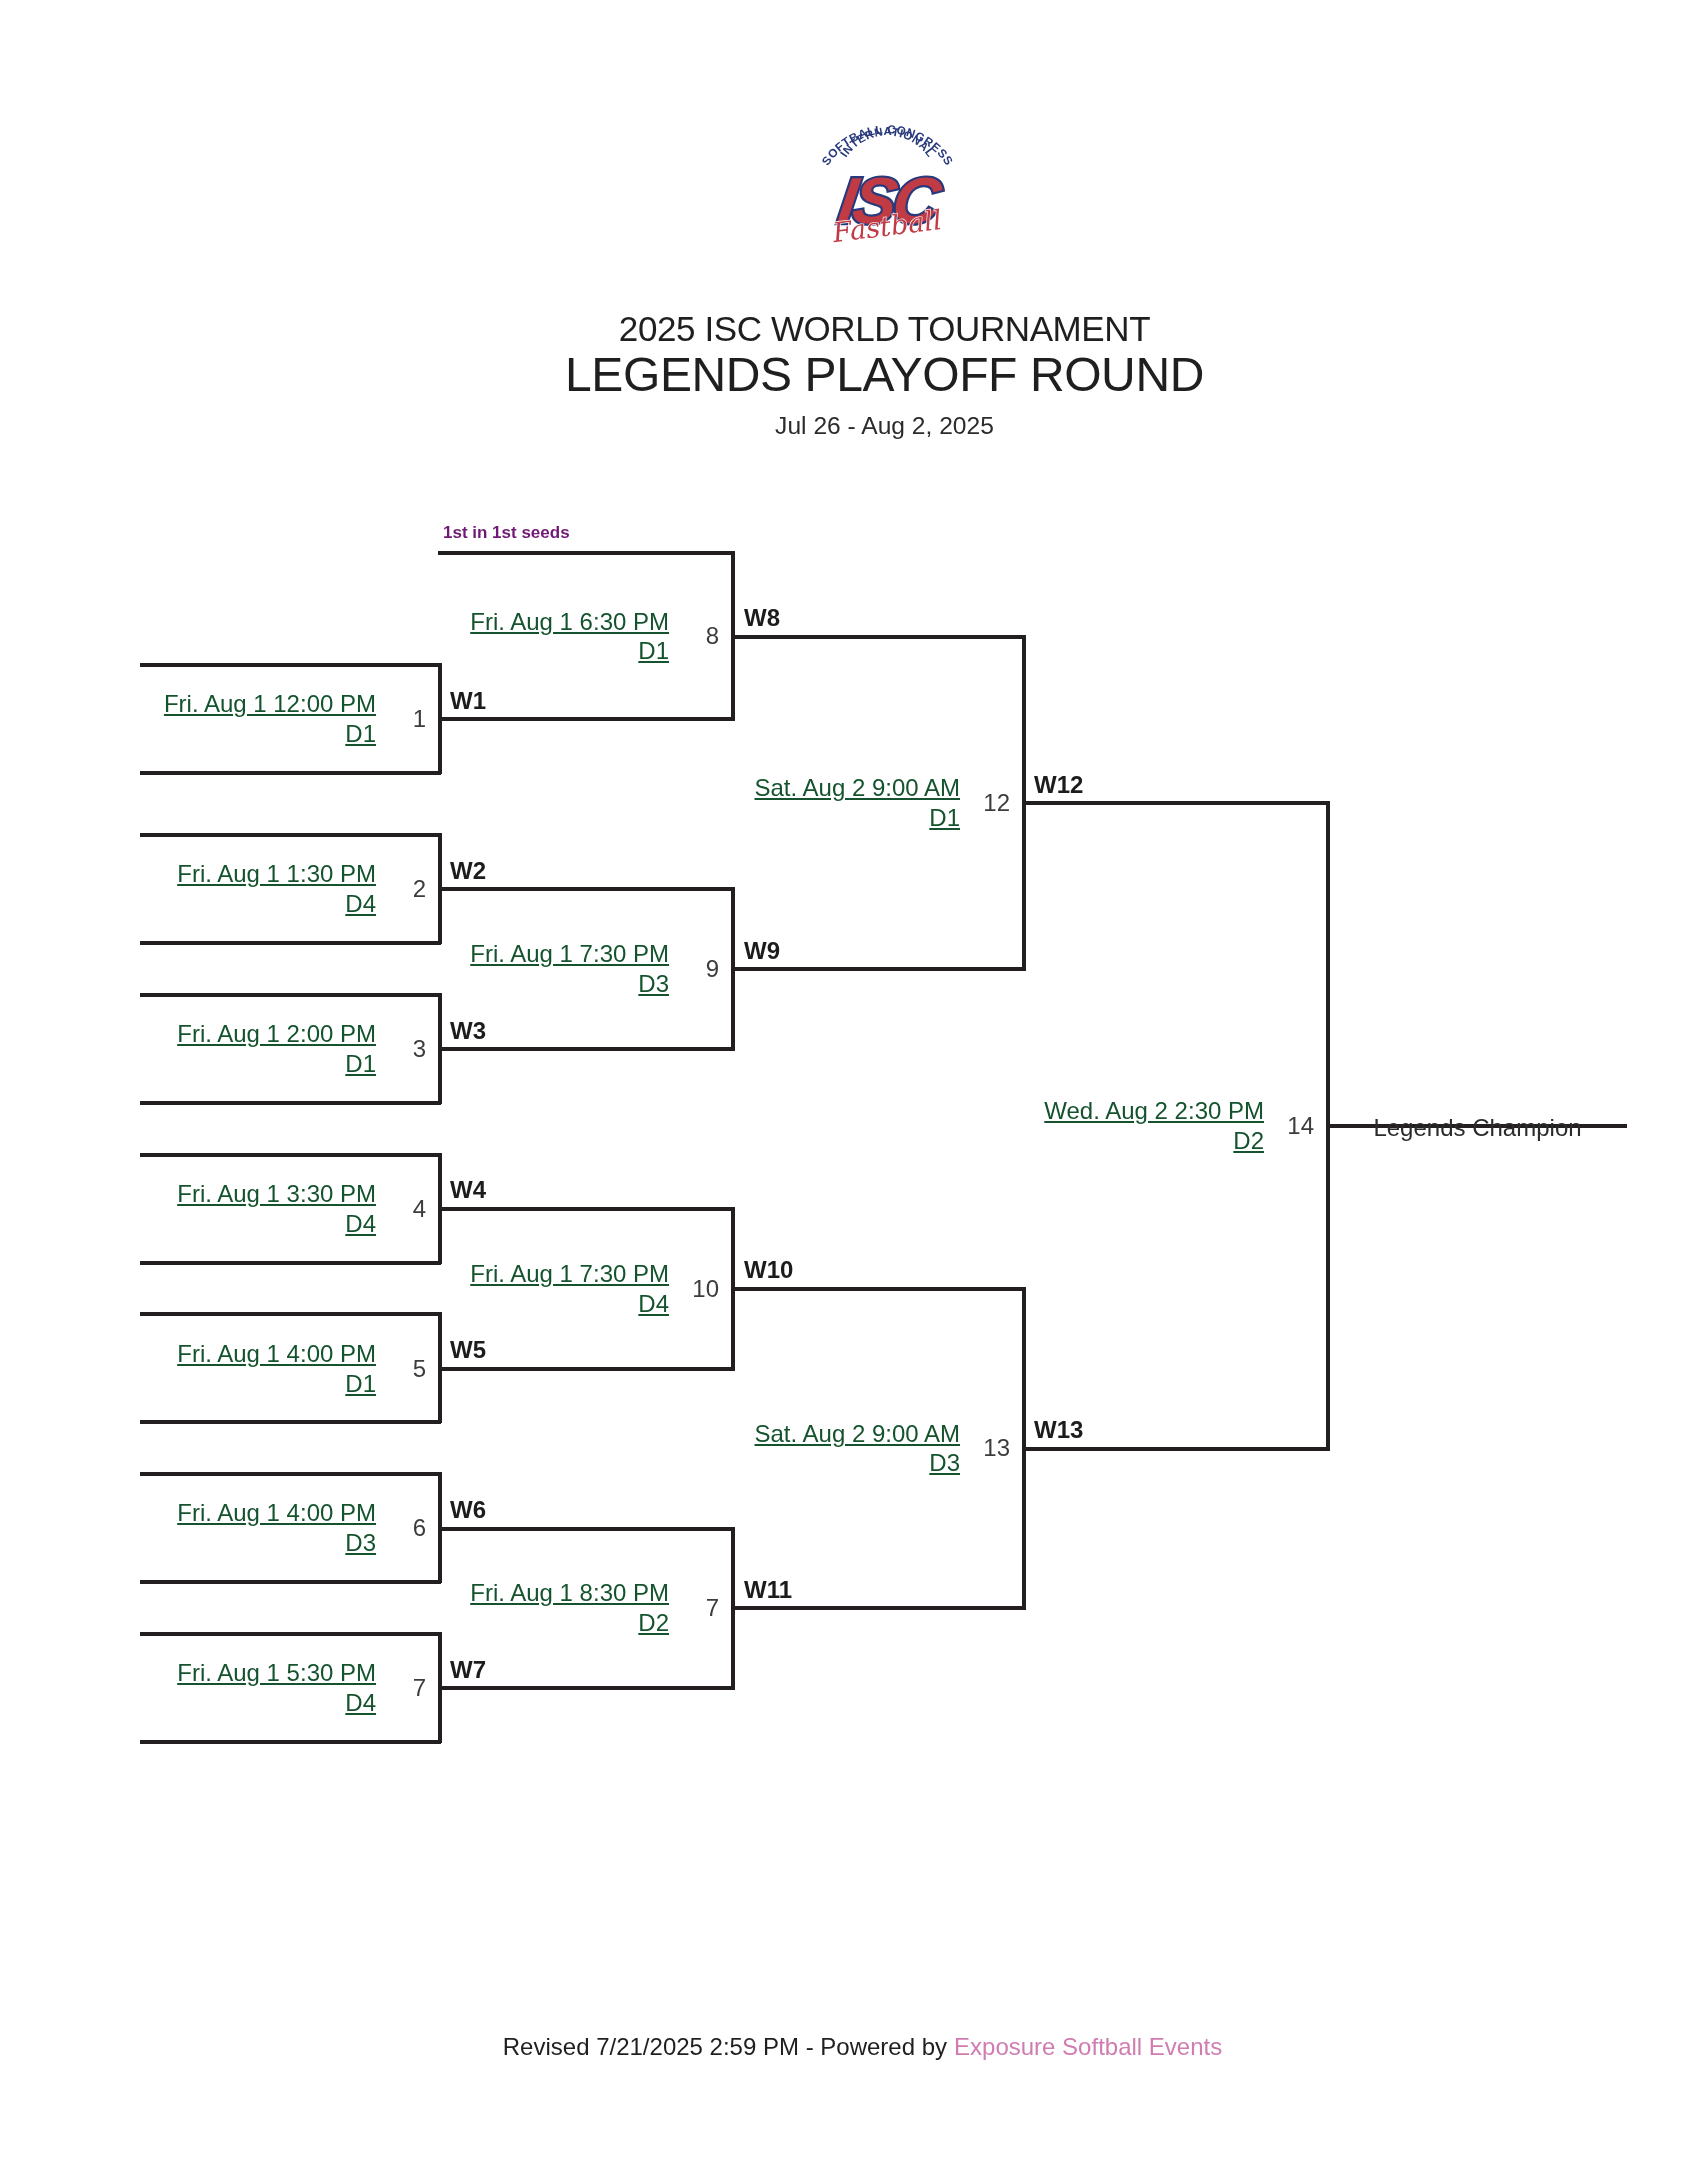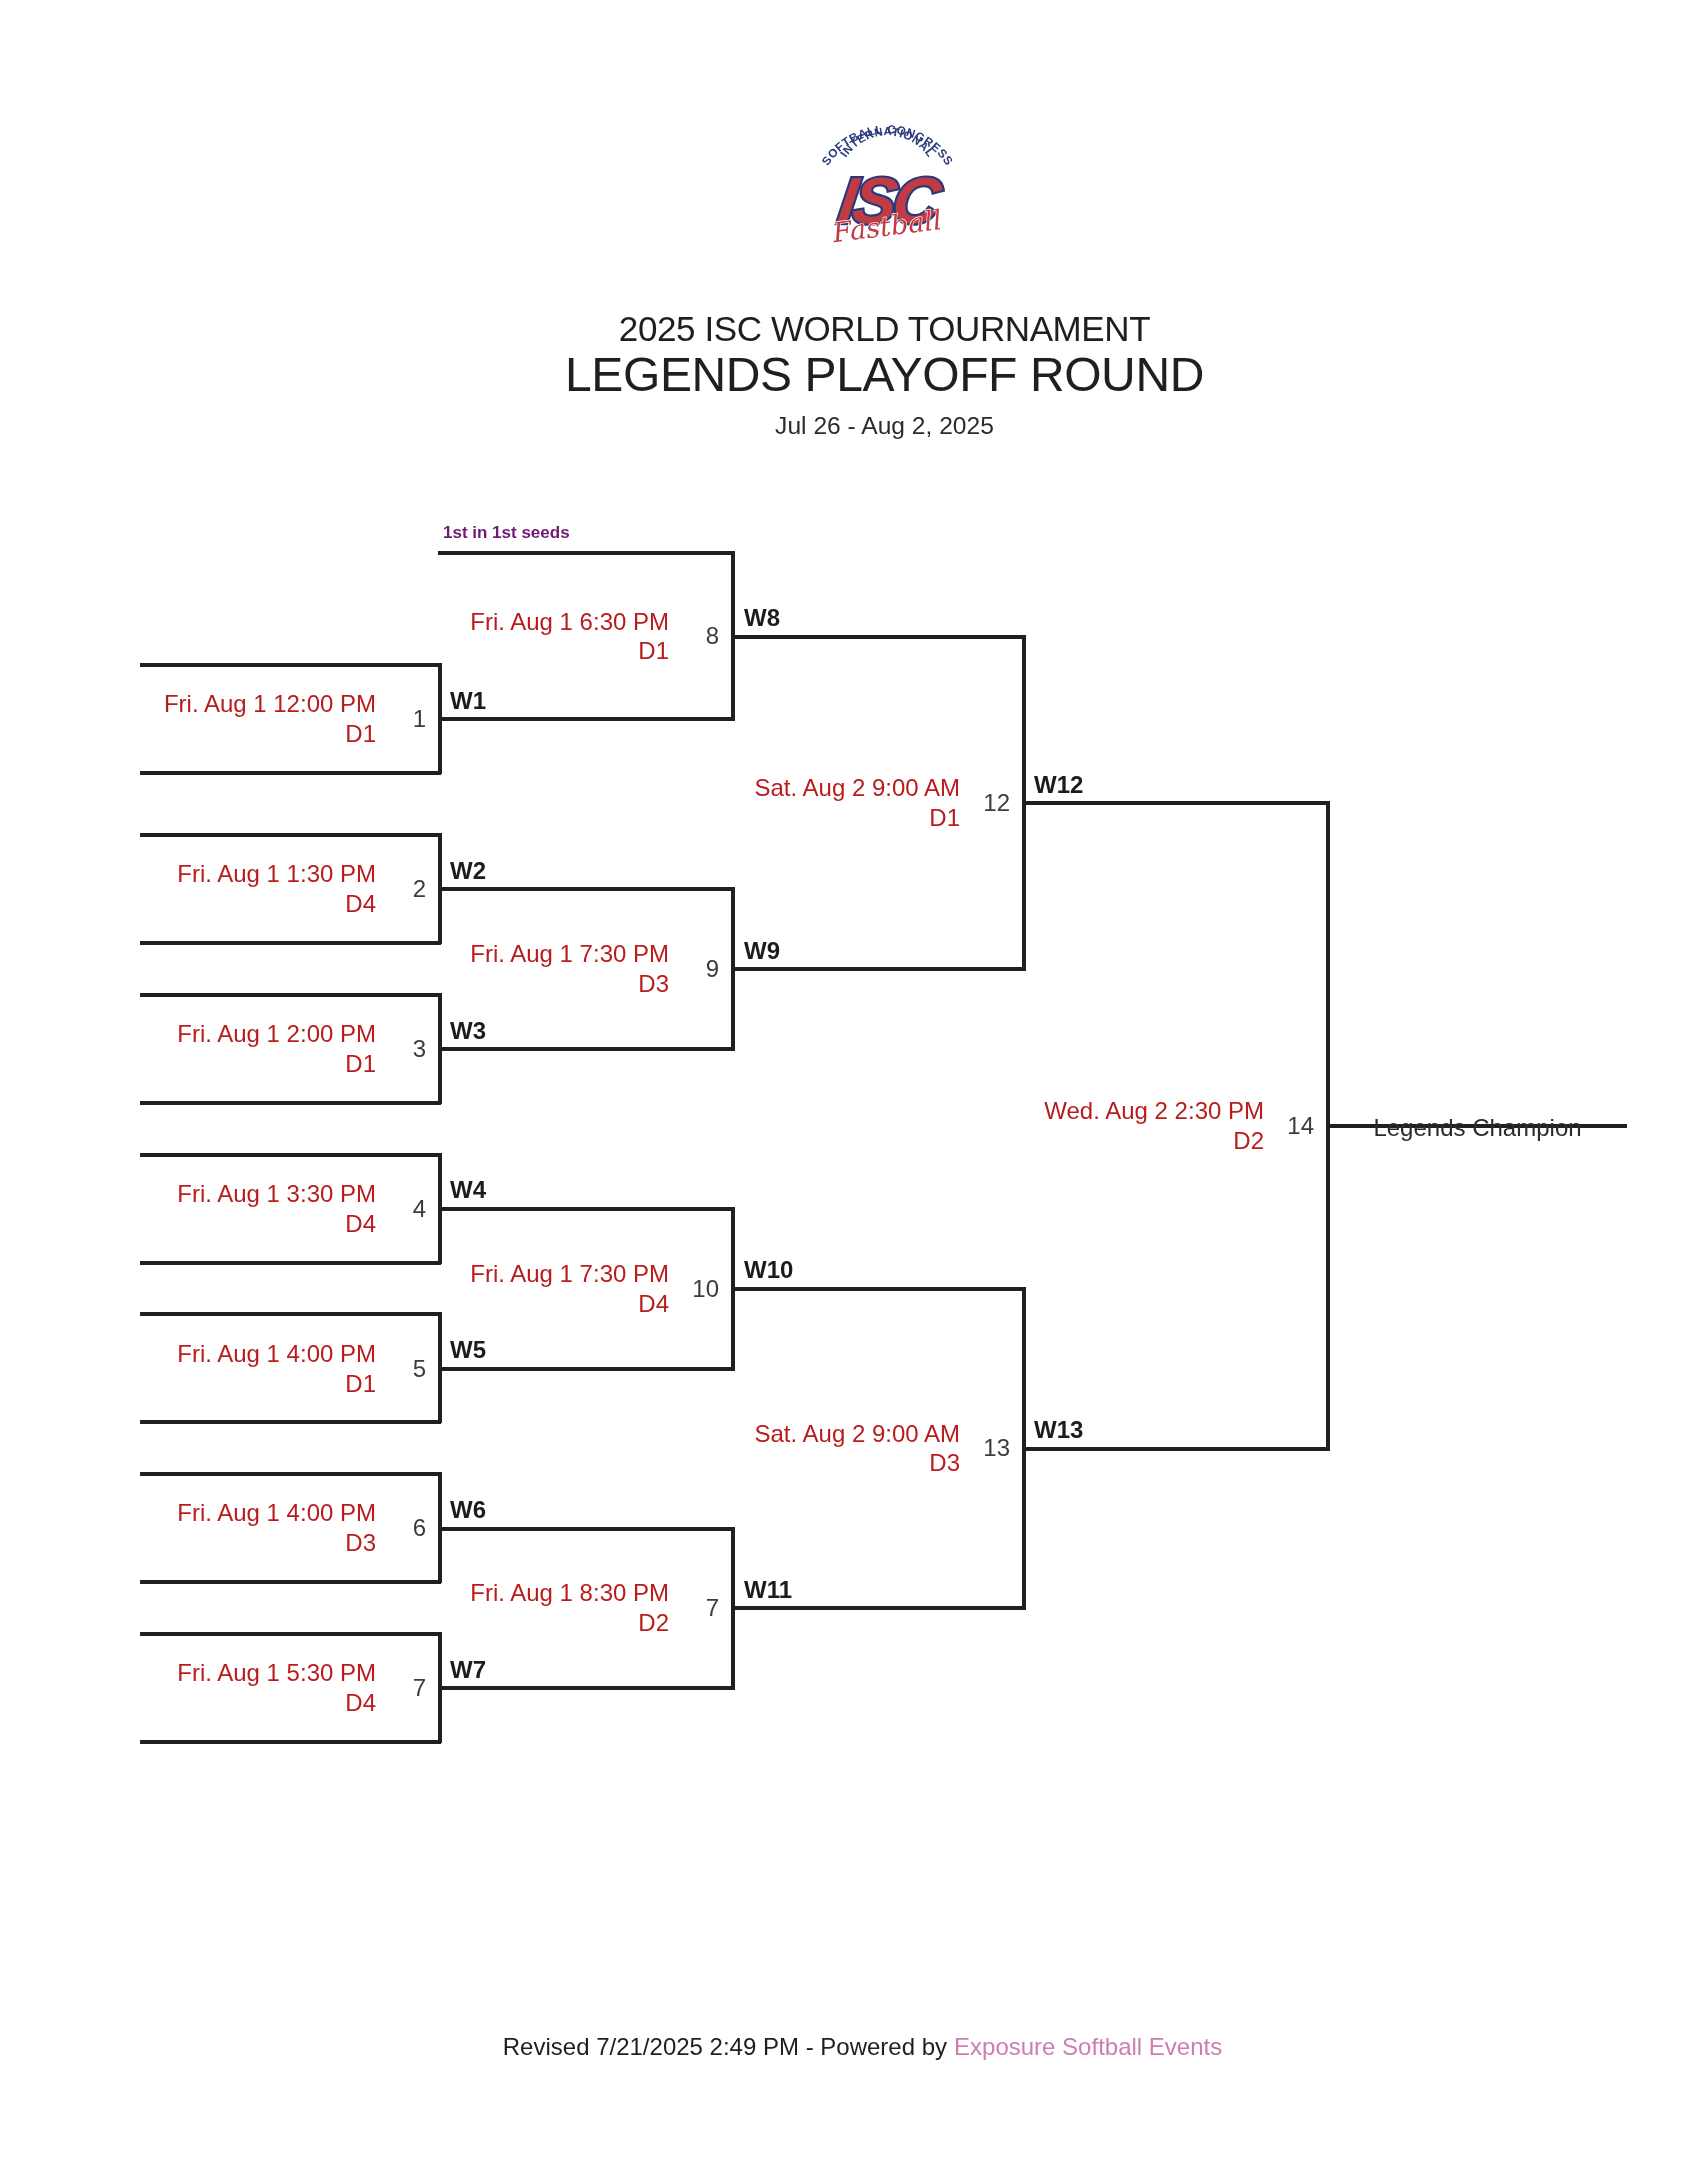--- a/index.html
+++ b/index.html
@@ -9,21 +9,21 @@
   }
   
   .logo { position:absolute; left:804px; top:123px; width:167px; height:132px; }
   .titles { position:absolute; left:42px; top:309px; width:1685px; text-align:center; color:#1f1f1f; }
   .title1 { font-size:35px; letter-spacing:-0.4px; line-height:39px; }
   .title2 { font-size:48px; letter-spacing:-0.4px; line-height:53px; }
   .dates  { font-size:24.6px; margin-top:10.5px; color:#2b2b2b; }
   
   #bracket { position:absolute; left:0; top:0; width:1685px; height:2181px; }
   .ln { position:absolute; background:#231f20; }
-  .gtext { position:absolute; text-align:right; font-size:24px; line-height:30px; height:30px; color:#b91c1c; white-space:nowrap; }
+  .gtext { position:absolute; text-align:right; font-size:24px; line-height:30px; height:30px; color:#14532d; white-space:nowrap;text-decoration:underline; }
   .gnum  { position:absolute; text-align:right; font-size:24px; line-height:30px; color:#3c3c3c; }
   .wlab  { position:absolute; font-size:24px; line-height:30px; font-weight:700; color:#1c1c1c; white-space:nowrap; }
   .seed-label { position:absolute; font-size:17px; line-height:30px; font-weight:700; color:#701a75; white-space:nowrap; }
   .champ-label { position:absolute; font-size:24px; line-height:30px; text-align:center; color:#2b2b2b; white-space:nowrap; }
   
   .footer { position:absolute; left:20px; top:2033px; width:1685px; text-align:center; font-size:24px; color:#1f1f1f; }
   .footer a { color:#cf7db1; text-decoration:none; margin-left:7px; cursor:pointer; }
 </style>
 </head>
 <body>
@@ -150,17 +150,17 @@
       <div class="wlab" style="left: 1034px; top: 1415px;">W13</div>
       <div class="ln" style="left: 1326px; top: 801px; width: 3.5px; height: 649px; background: rgb(35, 31, 32);"></div>
       <div class="ln" style="left: 1326px; top: 1124px; width: 301px; height: 3.5px; background: rgb(35, 31, 32);"></div>
       <div class="gtext" style="left: 966px; top: 1096px; width: 298px;">Wed. Aug 2 2:30 PM</div>
       <div class="gtext" style="left: 966px; top: 1126px; width: 298px;">D2</div>
       <div class="gnum" style="left: 1275px; top: 1111px; width: 39px;">14</div>
       <div class="champ-label" style="left: 1368px; top: 1113px; width: 219px;">Legends Champion</div>
     </div>
 
   <div class="footer">
-    <span>Revised 7/21/2025 2:49 PM - Powered by</span><a style="color: rgb(207, 125, 177);">Exposure Softball Events</a>
+    <span>Revised 7/21/2025 2:59 PM - Powered by</span><a style="color: rgb(207, 125, 177);">Exposure Softball Events</a>
   </div>
 
 </div>
 
 
 </body></html>

